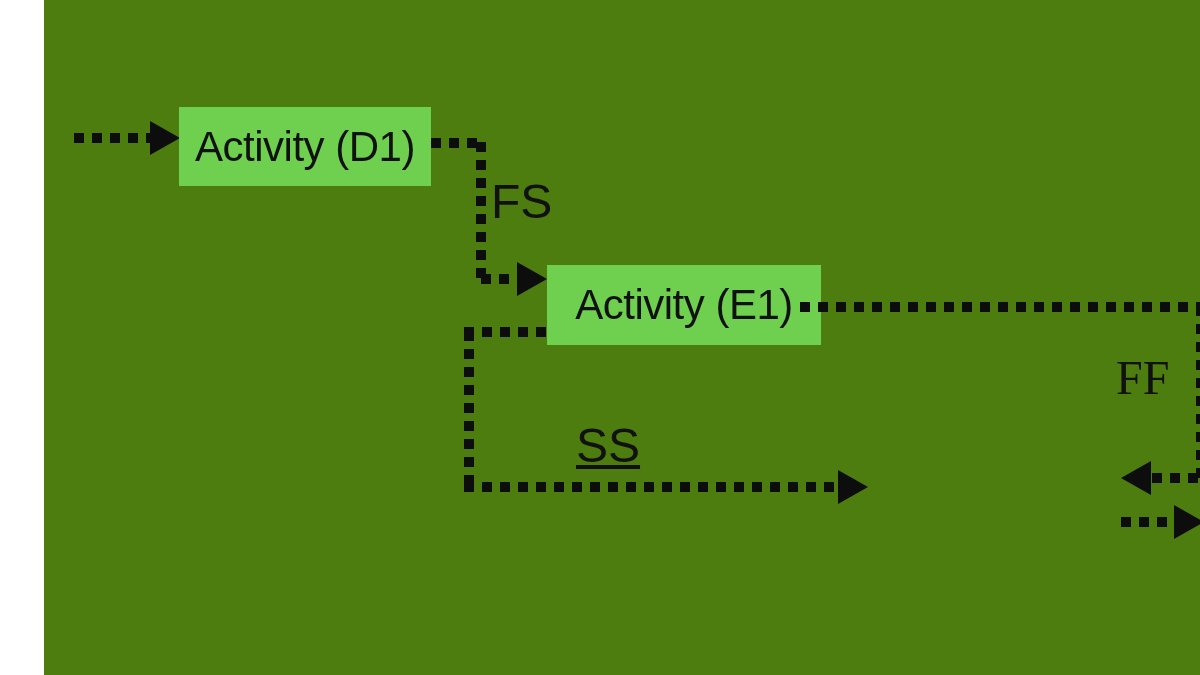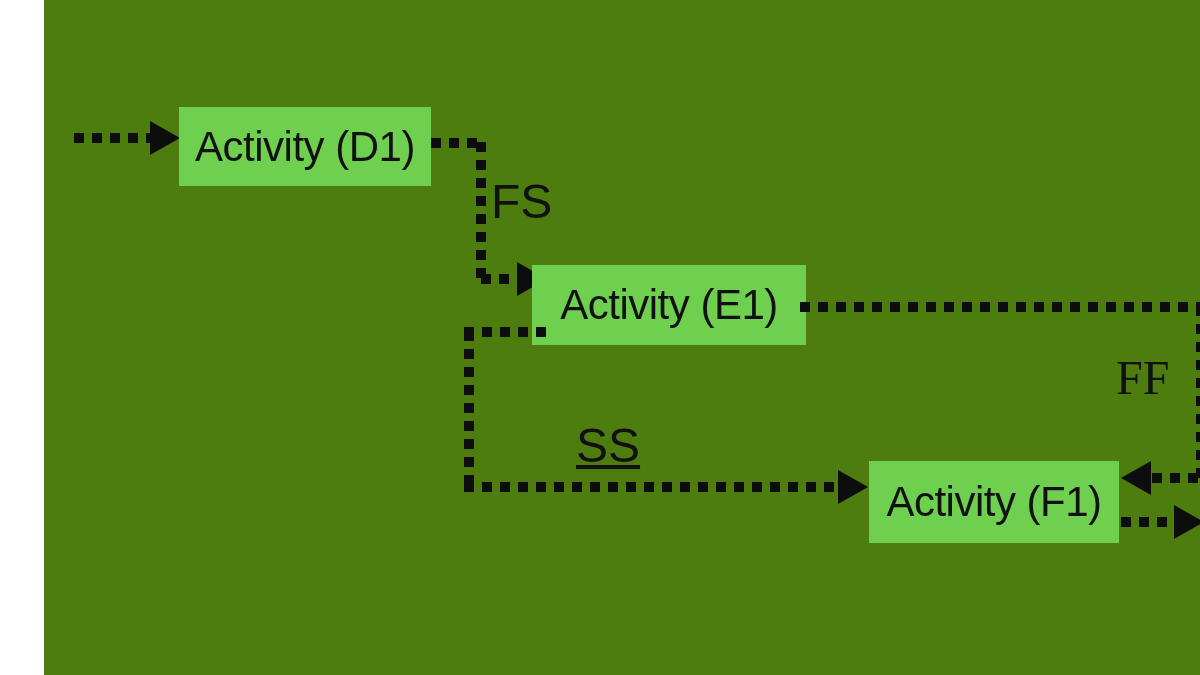--- a/index.html
+++ b/index.html
@@ -72,36 +72,33 @@
   <div class="node" style="left:135px; top:107px; width:252px; height:79px;">
     <span>Activity (D1)</span>
   </div>
 
   <div class="hline" style="left:387px; top:138px; width:48px;"></div>
   <div class="vline" style="left:432px; top:142px; height:138px;"></div>
   <div class="hline" style="left:437px; top:274px; width:38px;"></div>
   <div class="arrow-right" style="left:473px; top:262px;"></div>
   <div class="edge-label" style="left:447px; top:174px;">FS</div>
 
-  <div class="node" style="left:488px; top:265px; width:274px; height:80px;">
+  <div class="node" style="left:503px; top:265px; width:274px; height:80px;">
     <span>Activity (E1)</span>
   </div>
 
   <div class="hline" style="left:756px; top:302px; width:404px;"></div>
   <div class="vline" style="left:1152px; top:306px; height:172px;"></div>
   <div class="hline" style="left:1108px; top:473px; width:52px;"></div>
   <div class="arrow-left" style="left:1077px; top:461px;"></div>
   <div class="edge-label" style="left:1072px; top:350px;font-family:Liberation Serif, serif;">FF</div>
 
   <div class="hline" style="left:420px; top:327px; width:83px;"></div>
   <div class="vline" style="left:420px; top:331px; height:156px;"></div>
   <div class="hline" style="left:420px; top:482px; width:372px;"></div>
   <div class="arrow-right" style="left:794px; top:470px;"></div>
   <div class="edge-label" style="left:532px; top:418px;text-decoration:underline;">SS</div>
 
-  <div class="node" style="left:825px; top:461px; width:250px; height:82px;">
-    <span>Activity (F1)</span>
-  </div>
 
   <div class="hline" style="left:1077px; top:517px; width:53px;"></div>
   <div class="arrow-right" style="left:1130px; top:505px;"></div>
 
 </div>
 
 </body></html>

